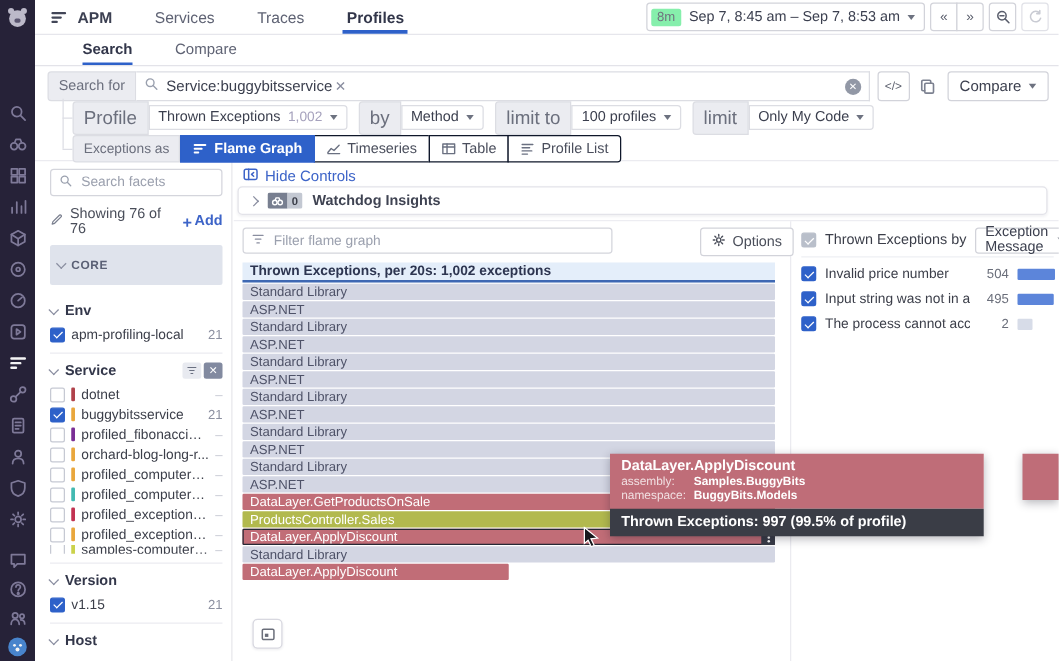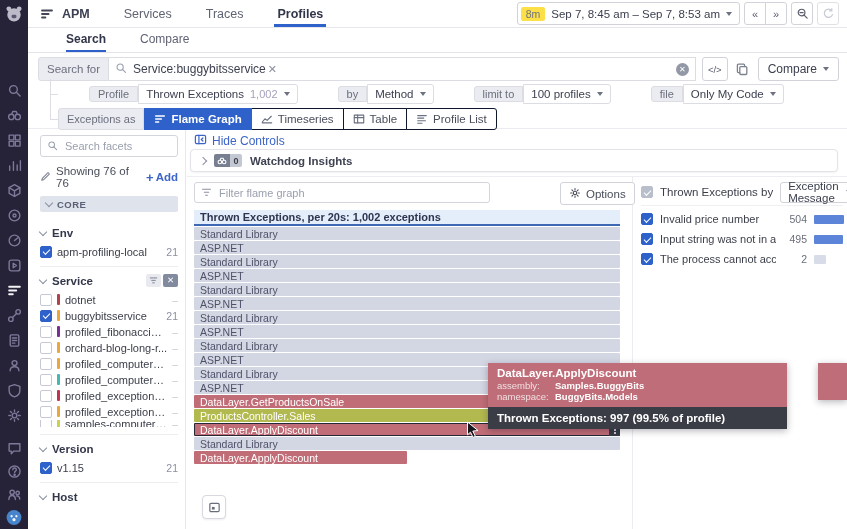--- a/index.html
+++ b/index.html
@@ -19,21 +19,21 @@
   .topbar{position:absolute;left:28px;top:0;right:0;height:27px;background:#fff;border-bottom:1px solid #e6e6ec;
           display:flex;align-items:center;z-index:20;}
   .brand-ic{margin:0 8px 0 12px;display:flex;align-items:center;}
   .nav-items{display:flex;height:100%;align-items:center;}
   .nav-item{position:relative;height:100%;display:flex;align-items:center;padding:0 17px;font-size:12.5px;color:#5f6374;cursor:pointer;}
   .nav-item:first-child{padding-left:0;font-weight:bold;color:#3c4052;}
   .nav-item.active{color:#32364a;font-weight:bold;}
   .nav-item.active::after{content:'';position:absolute;left:14px;right:14px;bottom:0;height:3px;background:#2e61c9;}
   .top-right{margin-left:auto;display:flex;align-items:center;gap:4px;padding-right:8px;}
   .time-box{display:flex;align-items:center;border:1px solid #d2d3da;border-radius:3px;height:21px;padding:0 7px 0 3px;gap:6px;}
-  .time-badge{background:#fde047;border-radius:2px;font-size:10.5px;color:#70747f;padding:1px 5px;}
+  .time-badge{background:#86efac;border-radius:2px;font-size:10.5px;color:#70747f;padding:1px 5px;}
   .time-label{font-size:11.5px;color:#3c4050;}
   .tiny-btn{display:flex;align-items:center;justify-content:center;border:1px solid #d2d3da;border-radius:3px;height:21px;min-width:20px;font-size:11px;color:#5a5e6c;background:#fff;}
   .btn-pair{display:flex;}
   .btn-pair .tiny-btn:first-child{border-radius:3px 0 0 3px;}
   .btn-pair .tiny-btn:last-child{border-radius:0 3px 3px 0;margin-left:-1px;}
   
   .subtabs{position:absolute;left:28px;top:27px;right:0;height:25px;border-bottom:1px solid #e3e3e9;display:flex;align-items:flex-end;padding-left:38px;gap:34px;background:#fff;z-index:19;}
   .subtab{position:relative;font-size:12px;color:#5f6374;padding-bottom:6px;cursor:pointer;}
   .subtab.active{color:#32364a;font-weight:bold;}
   .subtab.active::after{content:'';position:absolute;left:0;right:0;bottom:0;height:2px;background:#2e61c9;}
@@ -43,41 +43,41 @@
   .glabel{background:#ebecf1;border:1px solid #dcdde3;color:#6b6f7d;font-size:11.5px;display:flex;align-items:center;padding:0 8px;height:100%;box-sizing:border-box;border-radius:3px 0 0 3px;flex:none;}
   .search-input{flex:1;height:100%;box-sizing:border-box;border:1px solid #dcdde3;border-left:none;background:#fff;display:flex;align-items:center;padding:0 6px;gap:6px;min-width:0;}
   .token{font-size:12px;color:#3b3f4e;white-space:nowrap;}
   .token-x{color:#8a8ea0;font-size:11px;margin-left:2px;cursor:pointer;}
   .clear-circle{margin-left:auto;width:13px;height:13px;border-radius:50%;background:#9298a6;color:#fff;font-size:8px;line-height:13px;text-align:center;cursor:pointer;flex:none;}
   .code-btn{margin-left:6px;border:1px solid #d2d3da;border-radius:3px;height:24px;box-sizing:border-box;display:flex;align-items:center;padding:0 5px;font-size:9.5px;color:#5a5e6c;flex:none;cursor:pointer;}
   .icon-plain{margin-left:7px;display:flex;align-items:center;flex:none;cursor:pointer;}
   .compare-btn{margin-left:9px;border:1px solid #d2d3da;border-radius:3px;height:24px;box-sizing:border-box;display:flex;align-items:center;gap:6px;padding:0 9px;font-size:12px;color:#3b3f4e;flex:none;cursor:pointer;background:#fff;}
   .row2{position:absolute;left:30px;top:32px;height:20px;display:flex;align-items:center;gap:9px;}
   .ctl{display:flex;align-items:center;height:20px;}
-  .ctl .glabel{font-size:11px;height:16px;margin-left:31px;}
+  .ctl .glabel{font-size:15px;height:27px;}
   .dd{border:1px solid #dcdde3;border-radius:0 3px 3px 0;height:20px;box-sizing:border-box;display:flex;align-items:center;gap:6px;padding:0 7px;font-size:11.5px;color:#3b3f4e;background:#fff;cursor:pointer;}
   .muted-count{color:#a6a2bd;font-size:11px;}
   .caret{width:0;height:0;border-left:3.5px solid transparent;border-right:3.5px solid transparent;border-top:4px solid #6d7280;}
   .row3{position:absolute;left:30px;top:56px;height:22px;display:flex;align-items:center;}
   .seg-group{display:flex;height:22px;}
   .seg{display:flex;align-items:center;gap:5px;border:1px solid #0f172a;background:#fff;color:#4a4e5c;font-size:11.5px;padding:0 9px;margin-left:-1px;cursor:pointer;height:22px;box-sizing:border-box;}
   .seg:first-child{margin-left:0;}
   .seg:last-child{border-radius:0 3px 3px 0;}
   .seg.active{background:#2e61c9;border-color:#2e61c9;color:#fff;font-weight:bold;z-index:1;}
   .tree-v{position:absolute;left:22px;top:27px;width:1px;height:40px;background:#dddee5;}
   .tree-h{position:absolute;left:22px;width:8px;height:1px;background:#dddee5;}
   
   .facets{position:absolute;left:28px;top:128px;width:158px;bottom:0;border-right:1px solid #e7e7ec;box-sizing:border-box;
           padding:7px 7px 0 12px;overflow:hidden;background:#fff;}
   .finput{display:flex;align-items:center;gap:5px;border:1px solid #d4d5dc;border-radius:3px;height:20px;padding:0 6px;background:#fff;}
   .finput input{border:none;outline:none;flex:1;min-width:0;font-size:11px;font-family:inherit;color:#3b3f4e;background:transparent;}
   .finput input::placeholder{color:#9ba0ae;}
   .showing-row{display:flex;align-items:center;gap:5px;margin:8px 0 7px 0;font-size:11.5px;color:#4a4e5a;}
   .add-link{margin-left:auto;color:#3d64c8;font-size:11.5px;font-weight:bold;cursor:pointer;display:flex;gap:2px;align-items:center;}
-  .core-bar{background:#dfe3ec;border-radius:2px;height:16px;display:flex;align-items:center;gap:5px;padding:0 6px;
+  .core-bar{background:#dfe3ec;border-radius:2px;height:32px;display:flex;align-items:center;gap:5px;padding:0 6px;
             font-size:9.5px;font-weight:bold;letter-spacing:.5px;color:#5a6075;margin-bottom:7px;cursor:pointer;}
   .facet-section{padding-top:5px;}
   .facet-section.ruled{border-top:1px solid #ececf1;margin-top:7px;}
   .facet-title-row{display:flex;align-items:center;gap:6px;height:17px;margin-bottom:3px;cursor:pointer;}
   .facet-title{font-size:11.5px;font-weight:bold;color:#33374a;}
   .facet-hbtns{margin-left:auto;display:flex;gap:2px;}
   .fh-btn{width:15px;height:13px;border-radius:2px;background:#e8eaf0;display:flex;align-items:center;justify-content:center;cursor:pointer;}
   .fh-btn.dark{background:#828aa0;color:#fff;font-size:8.5px;line-height:13px;}
   .facet-item{display:flex;align-items:center;gap:5px;height:15px;margin-bottom:1px;cursor:pointer;}
   .facet-item.clipped{height:7px;overflow:hidden;}
@@ -355,21 +355,21 @@
       </div>
     </div>
     <div class="ctl">
       <div class="glabel">limit to</div>
       <div class="dd">
         <span>100 profiles</span>
           <span class="caret"></span>
       </div>
     </div>
     <div class="ctl">
-      <div class="glabel">file</div>
+      <div class="glabel">limit</div>
       <div class="dd">
         <span>Only My Code</span>
           <span class="caret"></span>
       </div>
     </div>
   </div>
   <div class="row3">
     <div class="glabel" style="height:22px;font-size:11px;">Exceptions as</div>
     <div class="seg-group" id="seg-group">
         <div class="seg active">

